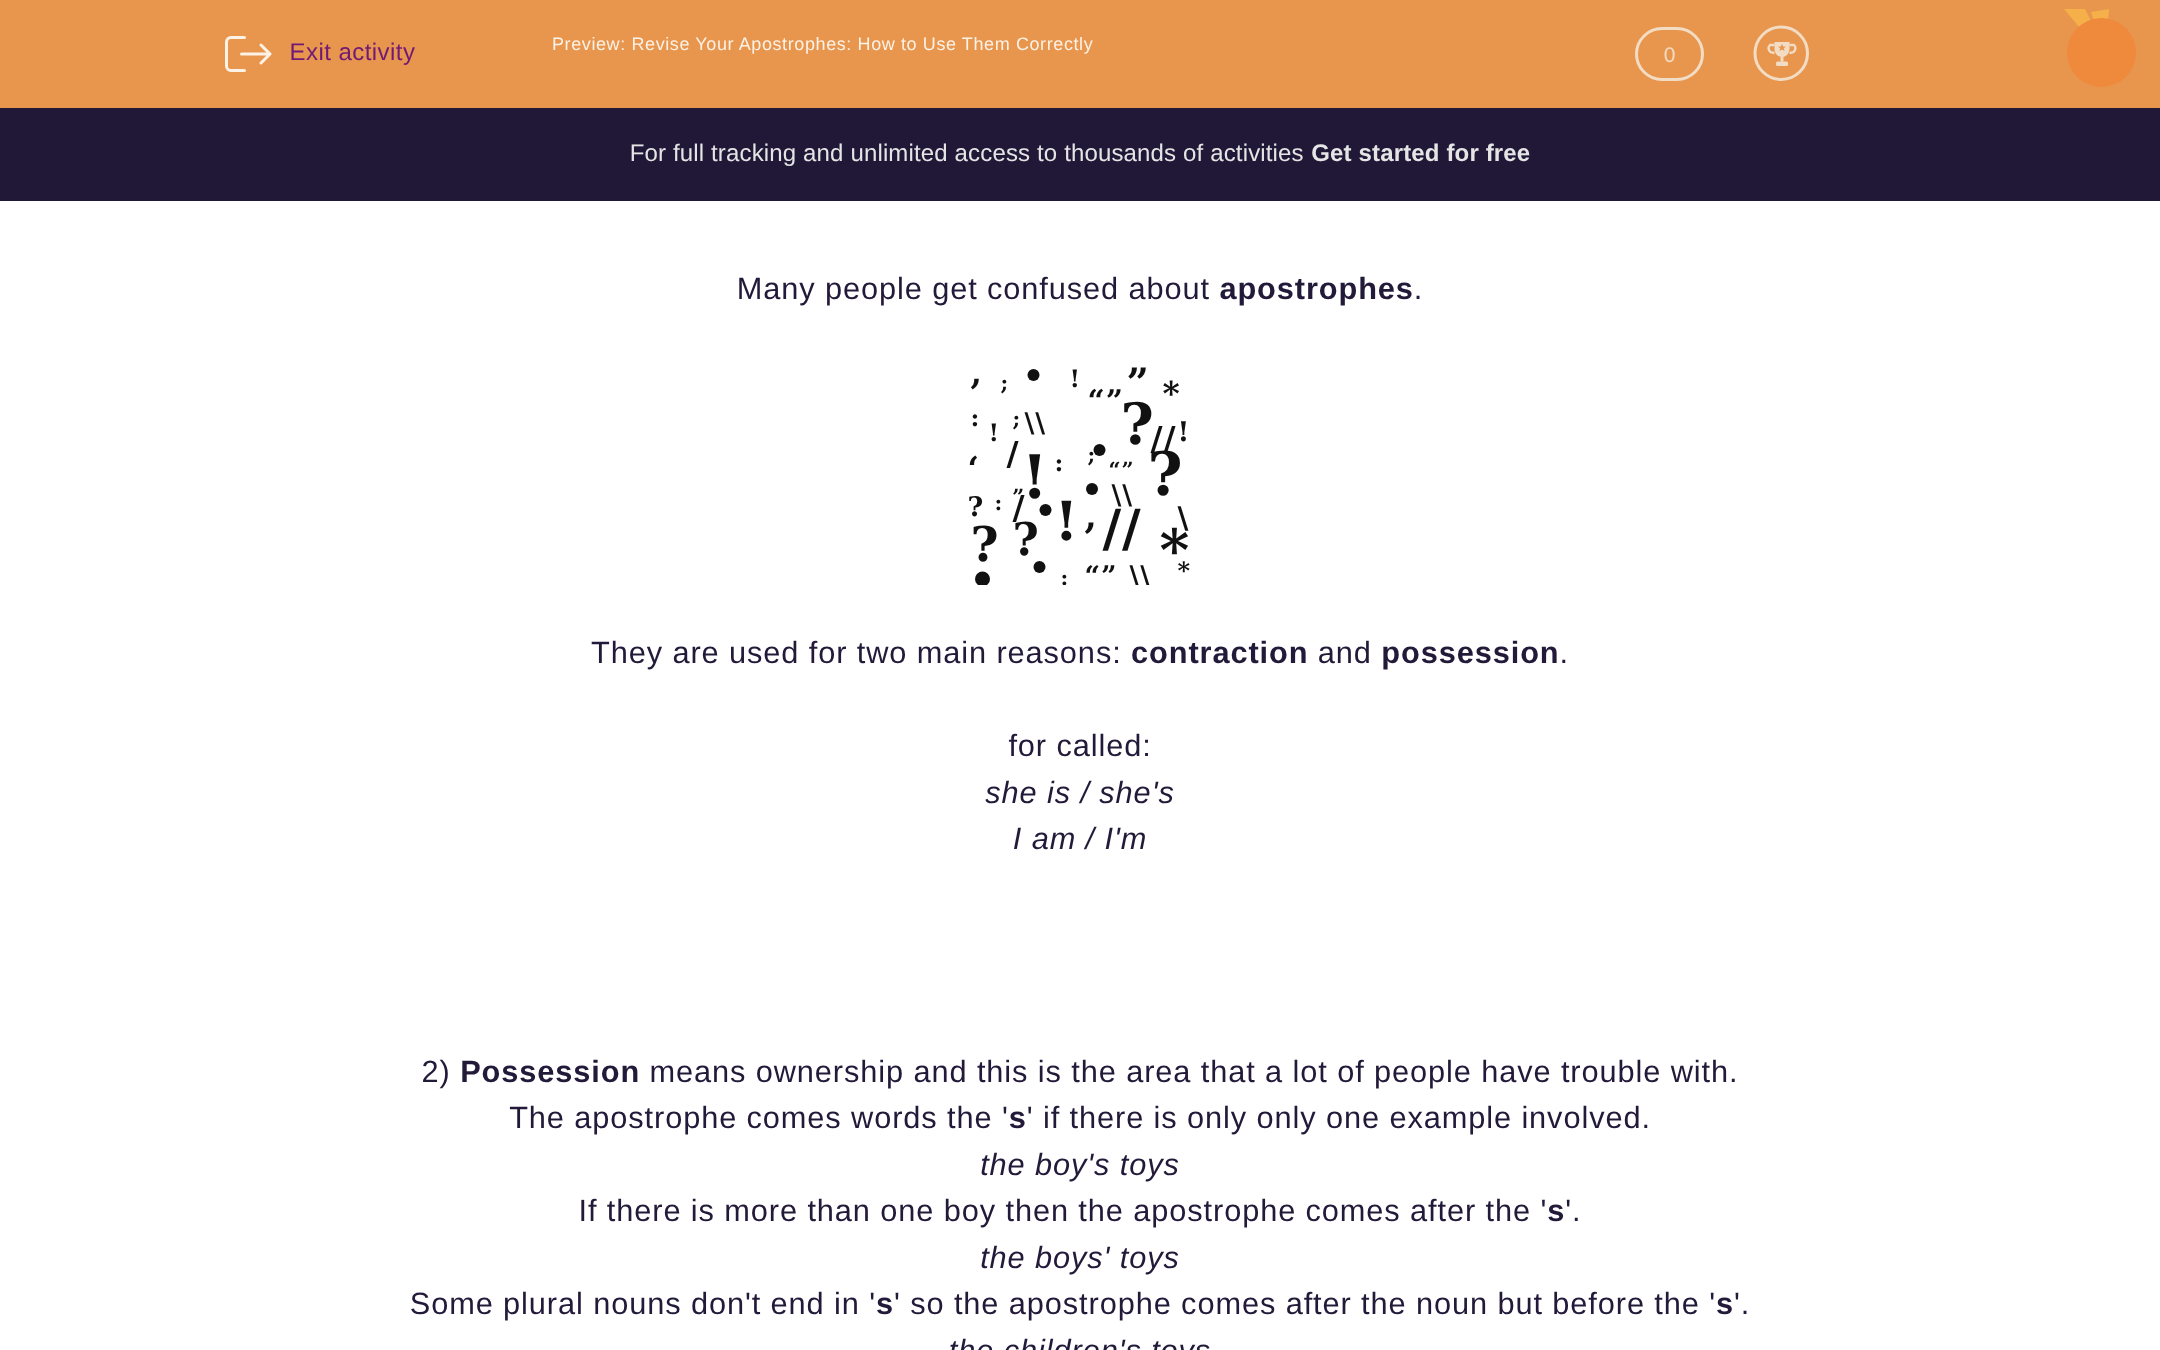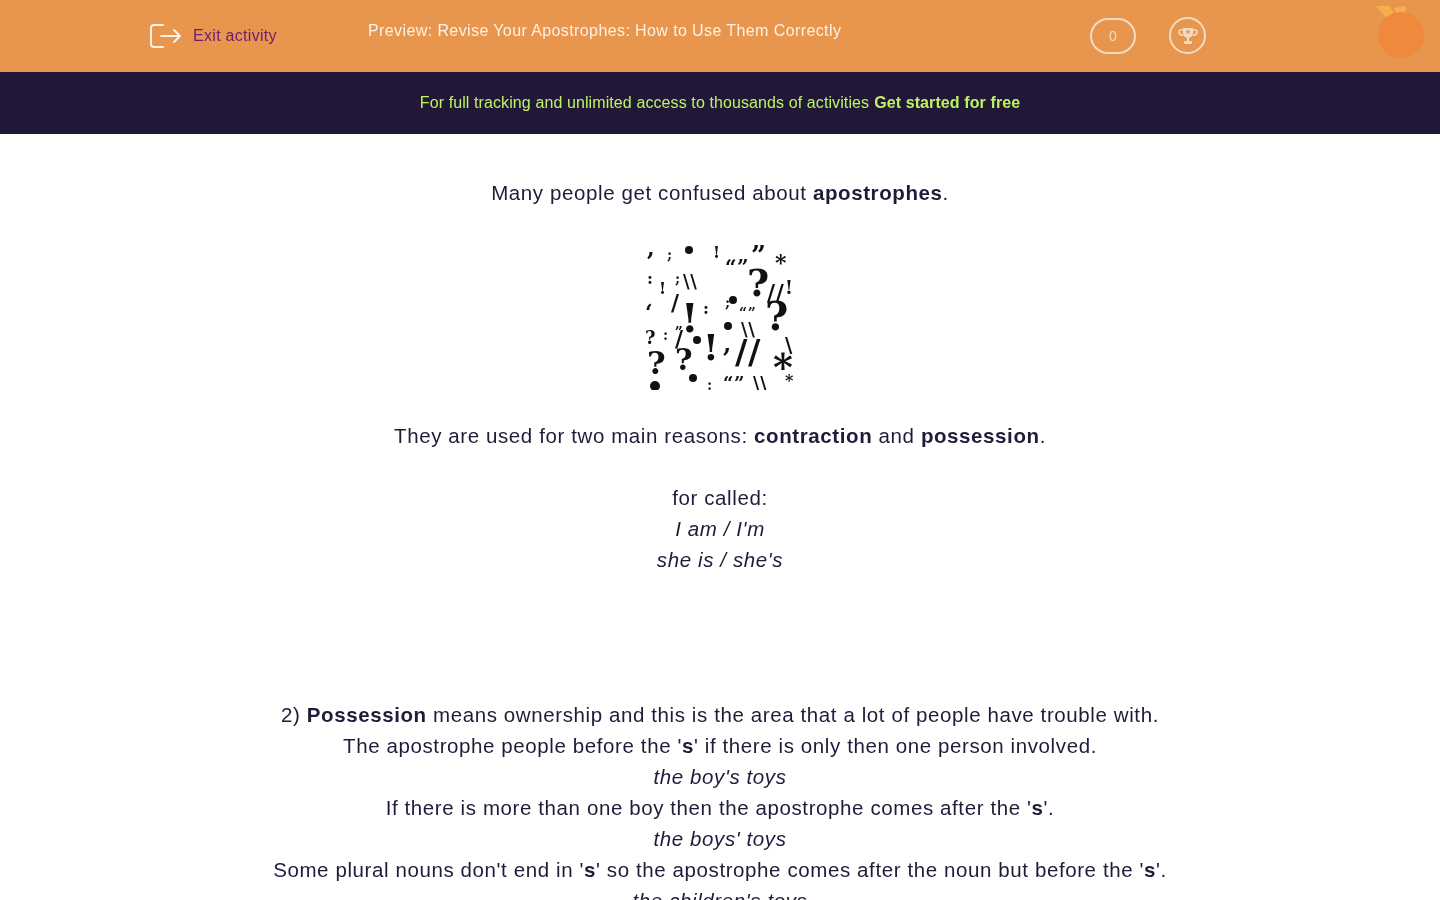--- a/index.html
+++ b/index.html
@@ -11,39 +11,39 @@
     background: #e8954d; overflow: hidden;
   }
   .exit {
     position: absolute; left: 149px; top: 20px; height: 32px;
     display: flex; align-items: center; gap: 10px; cursor: pointer;
     color: #701a75; font-size: 16px; letter-spacing: 0.3px;
   }
   .exit svg { width: 34px; height: 30px; }
   .title {
     position: absolute; left: 368px; top: 22px; width: 612px;
-    color: #fdf2e6; font-size: 16px; letter-spacing: 0.4px;
+    color: #fdf2e6; font-size: 12px; letter-spacing: 0.4px;
     white-space: nowrap; overflow: hidden; text-overflow: ellipsis;
   }
   .score {
     position: absolute; left: 1090px; top: 18px; width: 46px; height: 36px;
     border: 2px solid #f2dcc4; border-radius: 18px;
     display: flex; align-items: center; justify-content: center;
     color: #f2dcc4; font-size: 14px;
   }
   .trophy {
     position: absolute; left: 1169px; top: 17px; width: 37px; height: 37px;
     border: 2px solid #f2dcc4; border-radius: 50%;
     display: flex; align-items: center; justify-content: center; cursor: pointer;
   }
   .logo { position: absolute; left: 1374px; top: 4px; width: 56px; height: 58px; }
 
   .banner {
     position: absolute; left: 0; top: 72px; width: 1440px; height: 62px;
-    background: #211838; color: #bef264;
+    background: #211838; color: #e5e5e5;
     display: flex; align-items: center; justify-content: center;
     font-size: 16px; letter-spacing: 0.1px;
   }
   .banner .cta { font-weight: bold; margin-left: 5px; cursor: pointer; }
 
   .content {
     position: absolute; left: 0; top: 134px; width: 1440px;
     text-align: center; font-size: 20.5px; letter-spacing: 0.6px; line-height: 31px;
     color: #231a3a;
   }
@@ -144,26 +144,26 @@
       <text x="108" y="150" font-size="18">\\</text>
     </svg>
   </div>
 
   <div class="p2">
     <span>They are used for two main reasons: </span><b>contraction</b><span> and </span><b>possession</b><span>.</span>
   </div>
 
   <div class="p3">
     <span class="line">for called:</span>
+    <i class="line">she is / she's</i>
     <i class="line">I am / I'm</i>
-    <i class="line">she is / she's</i>
   </div>
 
   <div class="p4">
     <span class="line"><span>2) </span><b>Possession</b><span> means ownership and this is the area that a lot of people have trouble with.</span></span>
-    <span class="line"><span>The apostrophe people before the '</span><b>s</b><span>' if there is only then one person involved.</span></span>
+    <span class="line"><span>The apostrophe comes words the '</span><b>s</b><span>' if there is only only one example involved.</span></span>
     <i class="line">the boy's toys</i>
     <span class="line"><span>If there is more than one boy then the apostrophe comes after the '</span><b>s</b><span>'.</span></span>
     <i class="line">the boys' toys</i>
     <span class="line"><span>Some plural nouns don't end in '</span><b>s</b><span>' so the apostrophe comes after the noun but before the '</span><b>s</b><span>'.</span></span>
     <i class="line">the children's toys</i>
   </div>
 </div>
 
 </body></html>

